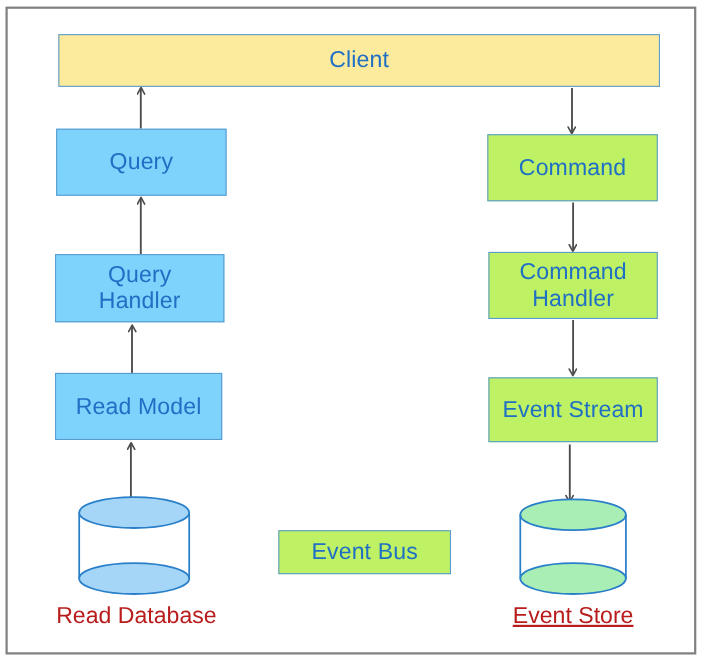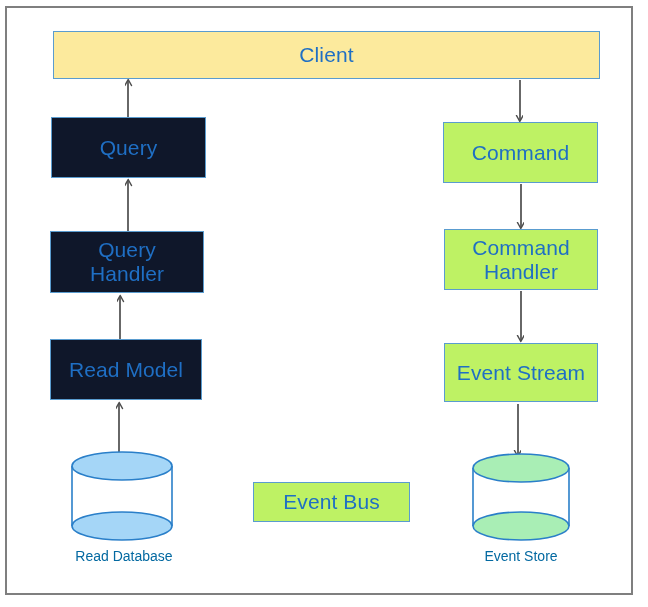--- a/index.html
+++ b/index.html
@@ -36,27 +36,27 @@
     display: flex;
     align-items: center;
     justify-content: center;
     text-align: center;
     color: #1f6fc4;
     font-size: 21px;
     line-height: 1.12;
     letter-spacing: 0.1px;
   }
   .node.client   { background: #fcea9d; }
-  .node.blue     { background: #0f172a; }
+  .node.blue     { background: #7dd3fc; }
   .node.green    { background: #bef264; }
   .node .label   { display: block; width: 100%; }
   .cyl-label {
     position: absolute;
-    color: #0369a1;
-    font-size: 14px;
+    color: #b91c1c;
+    font-size: 21px;
     text-align: center;
     white-space: nowrap;
   }
   .cyl { position: absolute; }
   svg.arrows {
     position: absolute;
     left: 0;
     top: 0;
     width: 648px;
     height: 607px;
@@ -130,15 +130,15 @@
     <ellipse cx="54" cy="18" rx="50" ry="14" fill="#a5d6f7" stroke="#2a7fc9" stroke-width="1.6"></ellipse>
   </svg>
   <div class="cyl-label" style="left:24px; top:548px; width:200px;">Read Database</div>
 
   <svg class="cyl" style="left:469px; top:450px; width:104px; height:96px;" viewBox="0 0 104 96">
     <path d="M4,18 L4,76" stroke="#2a7fc9" stroke-width="1.6" fill="none"></path>
     <path d="M100,18 L100,76" stroke="#2a7fc9" stroke-width="1.6" fill="none"></path>
     <ellipse cx="52" cy="76" rx="48" ry="14" fill="#a9eeb5" stroke="#2a7fc9" stroke-width="1.6"></ellipse>
     <ellipse cx="52" cy="18" rx="48" ry="14" fill="#a9eeb5" stroke="#2a7fc9" stroke-width="1.6"></ellipse>
   </svg>
-  <div class="cyl-label" style="left:421px; top:548px; width:200px;">Event Store</div>
+  <div class="cyl-label" style="left:421px; top:548px; width:200px;text-decoration:underline;">Event Store</div>
 
 </div>
 
 </body></html>

